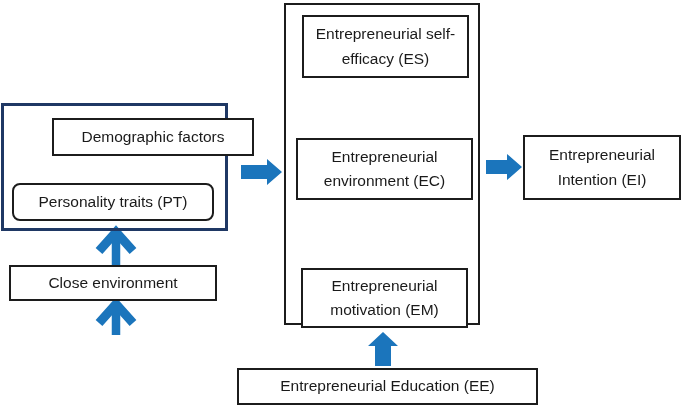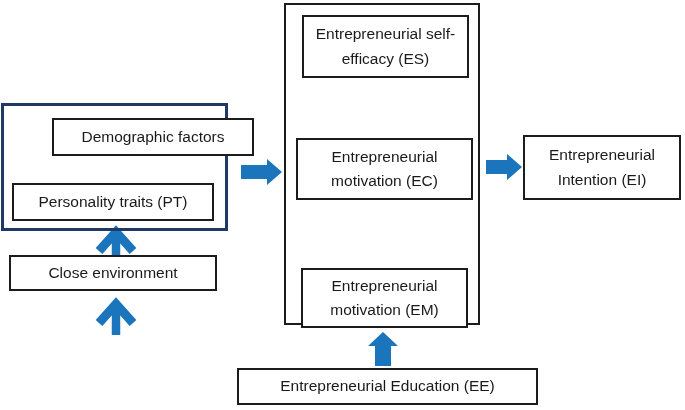--- a/index.html
+++ b/index.html
@@ -38,22 +38,22 @@
     background: transparent;
     z-index: 1;
   }
   .group-navy { border: 3px solid #1f3864; }
   .group-black { border: 2px solid #1c1c1c; background:#ffffff; }
 
   
   .blue-container   { left: 1px;   top: 103px; width: 227px; height: 128px; }
   .central-container{ left: 284px; top: 3px;   width: 196px; height: 322px; }
   .demographic-box  { left: 12px;  top: 118px; width: 202px; height: 38px; margin-left: 40px; }
-  .personality-box  { left: 12px;  top: 183px; width: 202px; height: 38px; }
-  .close-box        { left: 9px;   top: 255px; width: 208px; height: 36px; }
+  .personality-box  { left: 12px;  top: 183px; width: 202px; height: 38px; border-radius: 8px; }
+  .close-box        { left: 9px;   top: 265px; width: 208px; height: 36px; }
   .wide-box         { left: 9px;   top: 335px; width: 208px; height: 36px; }
   .es-box           { left: 302px; top: 15px;  width: 167px; height: 63px; }
   .ec-box           { left: 296px; top: 138px; width: 177px; height: 62px; }
   .em-box           { left: 301px; top: 268px; width: 167px; height: 60px; }
   .ei-box           { left: 523px; top: 135px; width: 158px; height: 65px; }
   .ee-box           { left: 237px; top: 368px; width: 301px; height: 37px; }
 
   .chev { stroke: #1b75bc; stroke-width: 9; fill: none; stroke-linejoin: miter; stroke-miterlimit: 10; }
   .stem { stroke: #1b75bc; stroke-width: 8.5; fill: none; }
   .block { fill: #1b75bc; stroke: none; }
@@ -94,18 +94,18 @@
     <polygon class="block" points="383,332 398,346 391,346 391,366 375,366 375,346 368,346"></polygon>
   </svg>
 
   <div class="group group-navy blue-container"></div>
   <div class="group group-black central-container"></div>
 
   <div class="node demographic-box">Demographic factors</div>
   <div class="node personality-box">Personality traits (PT)</div>
   <div class="node close-box">Close environment</div>
   <div class="node es-box">Entrepreneurial self-efficacy (ES)</div>
-  <div class="node ec-box">Entrepreneurial motivation (EC)</div>
+  <div class="node ec-box">Entrepreneurial environment (EC)</div>
   <div class="node em-box">Entrepreneurial motivation (EM)</div>
   <div class="node ei-box">Entrepreneurial Intention (EI)</div>
   <div class="node ee-box">Entrepreneurial Education (EE)</div>
 
 </div>
 
 </body></html>

